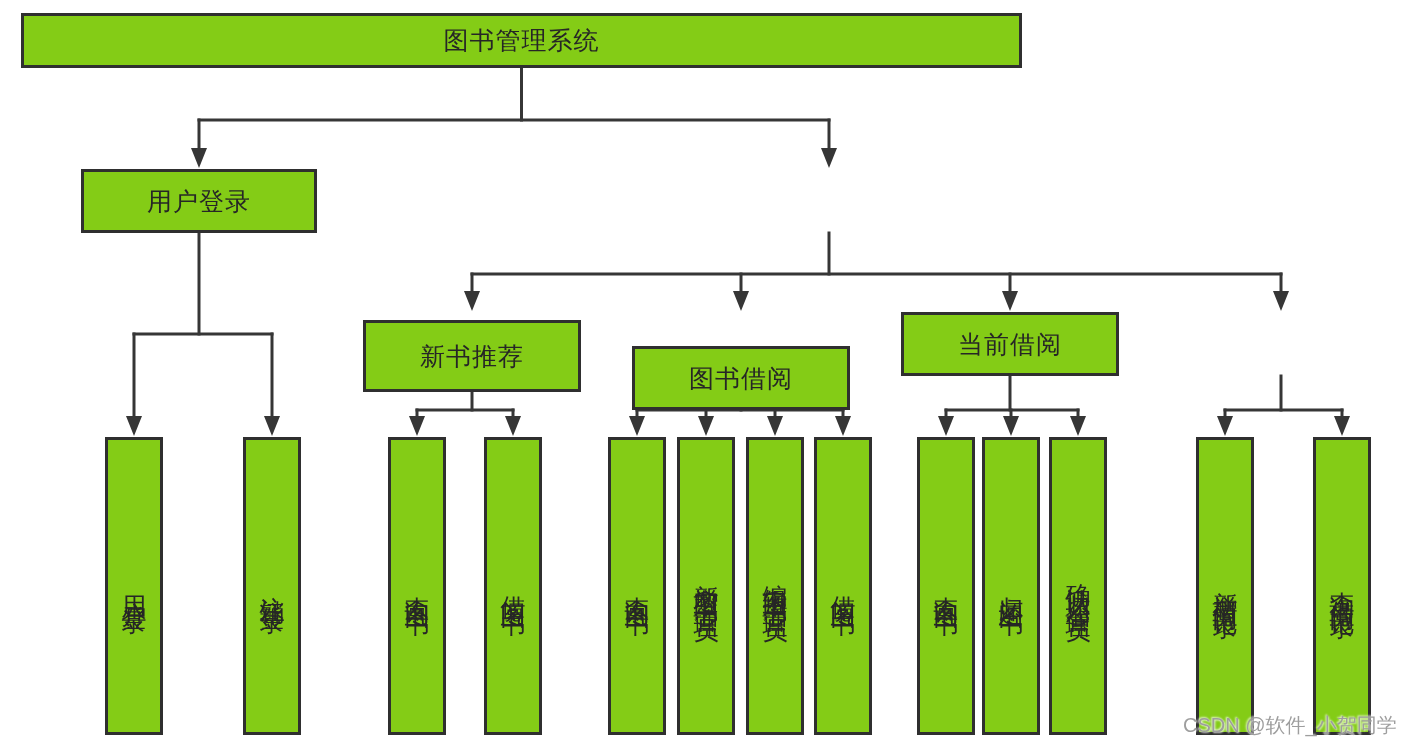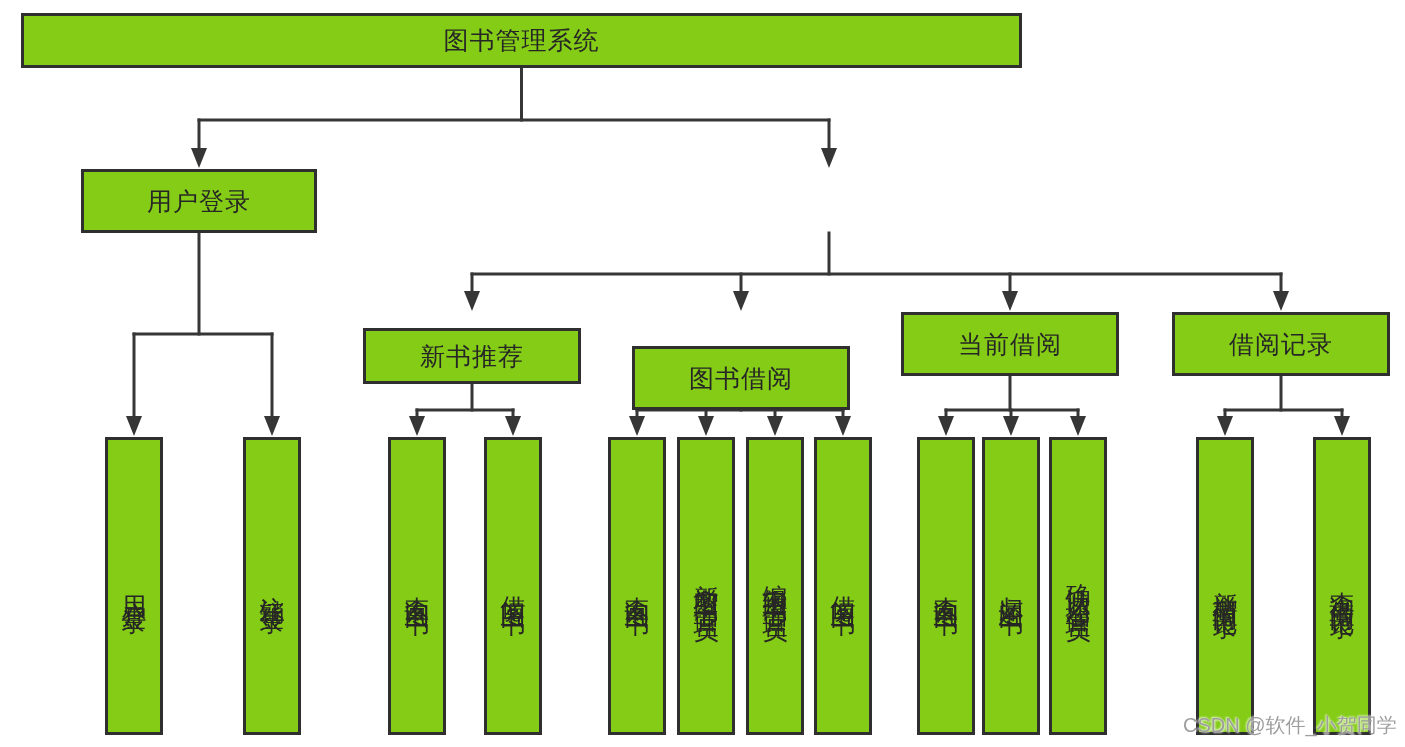--- a/index.html
+++ b/index.html
@@ -86,31 +86,28 @@
     </svg>
 
   <div class="node hbox" style="left:21px;top:13px;width:1001px;height:55px;">
     <span class="label">图书管理系统</span>
   </div>
 
   <div class="node hbox" style="left:81px;top:169px;width:236px;height:64px;">
     <span class="label">用户登录</span>
   </div>
 
-  <div class="node hbox" style="left:363px;top:328px;width:218px;height:56px;">
+  <div class="node hbox" style="left:363px;top:320px;width:218px;height:72px;">
     <span class="label">新书推荐</span>
   </div>
   <div class="node hbox" style="left:632px;top:312px;width:218px;height:64px;margin-top:34px;">
     <span class="label">图书借阅</span>
   </div>
   <div class="node hbox" style="left:901px;top:312px;width:218px;height:64px;text-align:center;">
     <span class="label">当前借阅</span>
-  </div>
-  <div class="node hbox" style="left:1172px;top:312px;width:218px;height:64px;">
-    <span class="label">借阅记录</span>
   </div>
 
   <div class="node vbox" style="left:105px;top:437px;width:58px;height:298px;">
     <span class="label">用户登录</span>
   </div>
   <div class="node vbox" style="left:243px;top:437px;width:58px;height:298px;">
     <span class="label">注销登录</span>
   </div>
 
   <div class="node vbox" style="left:388px;top:437px;width:58px;height:298px;">

